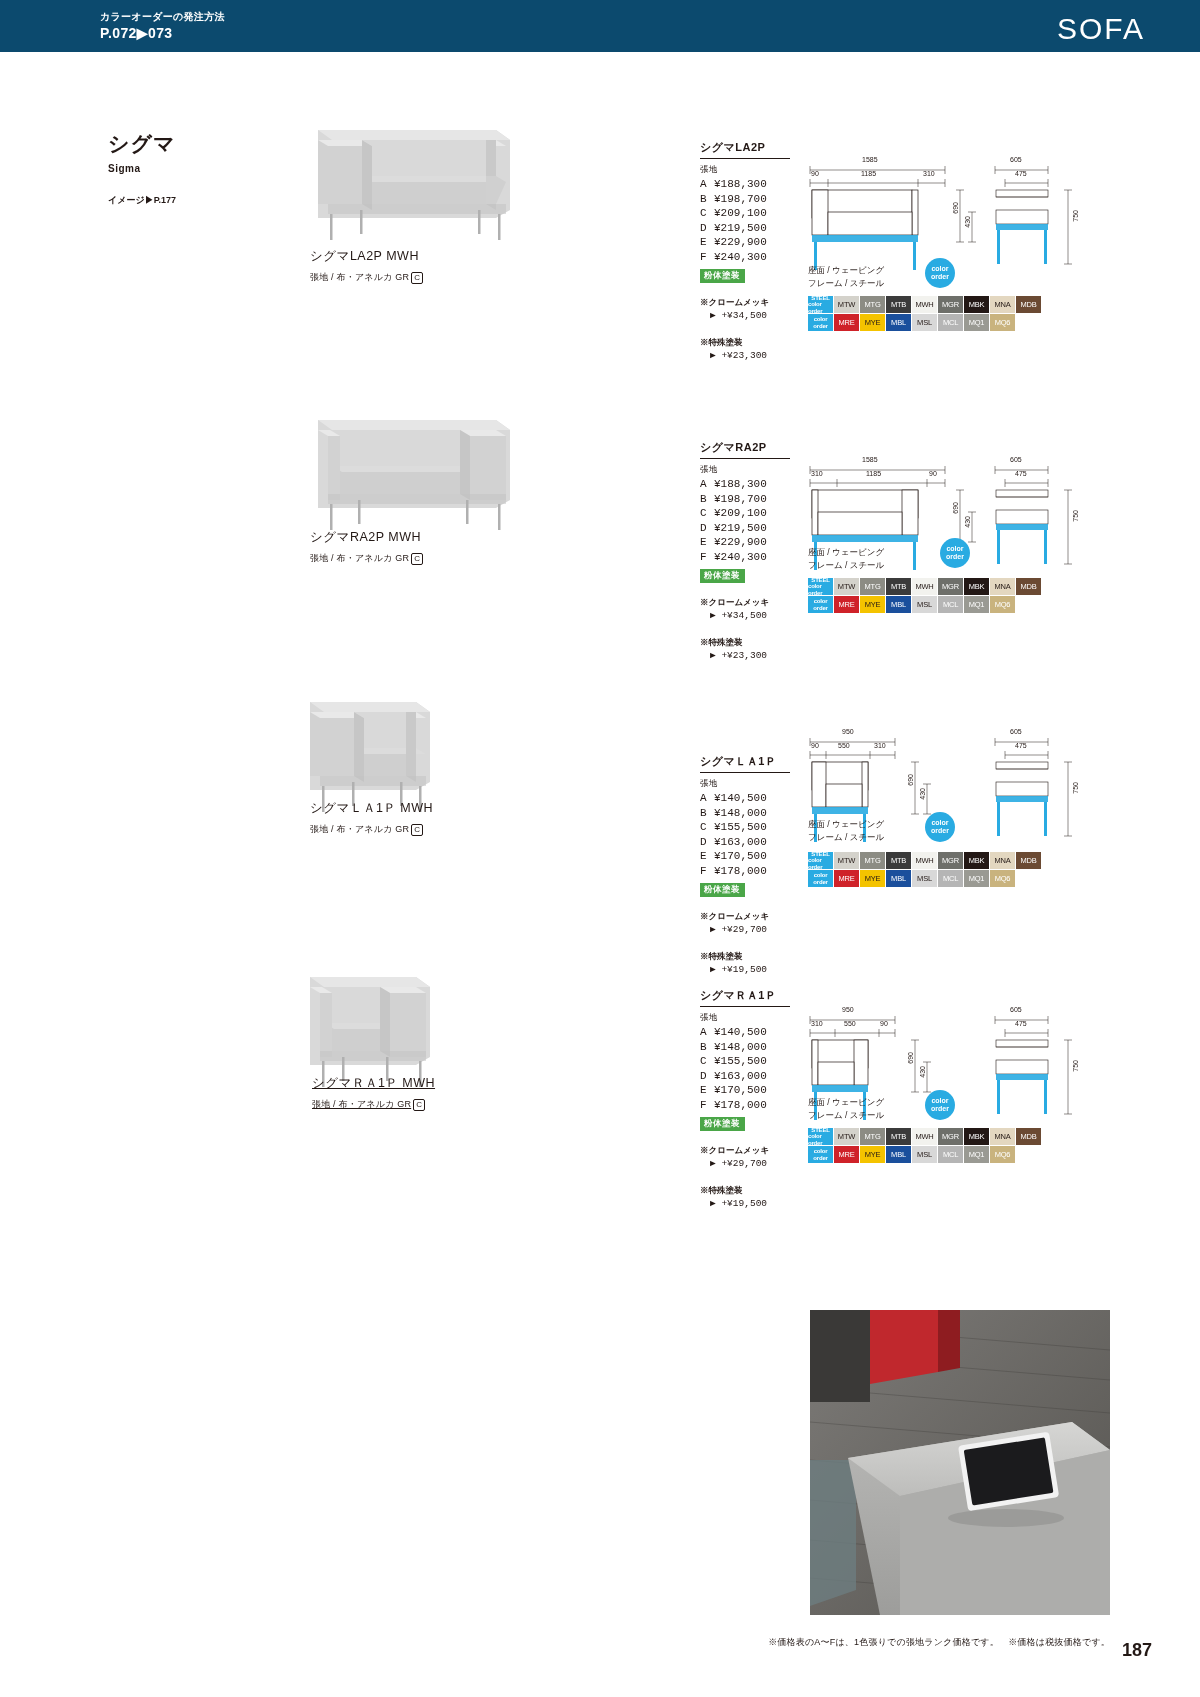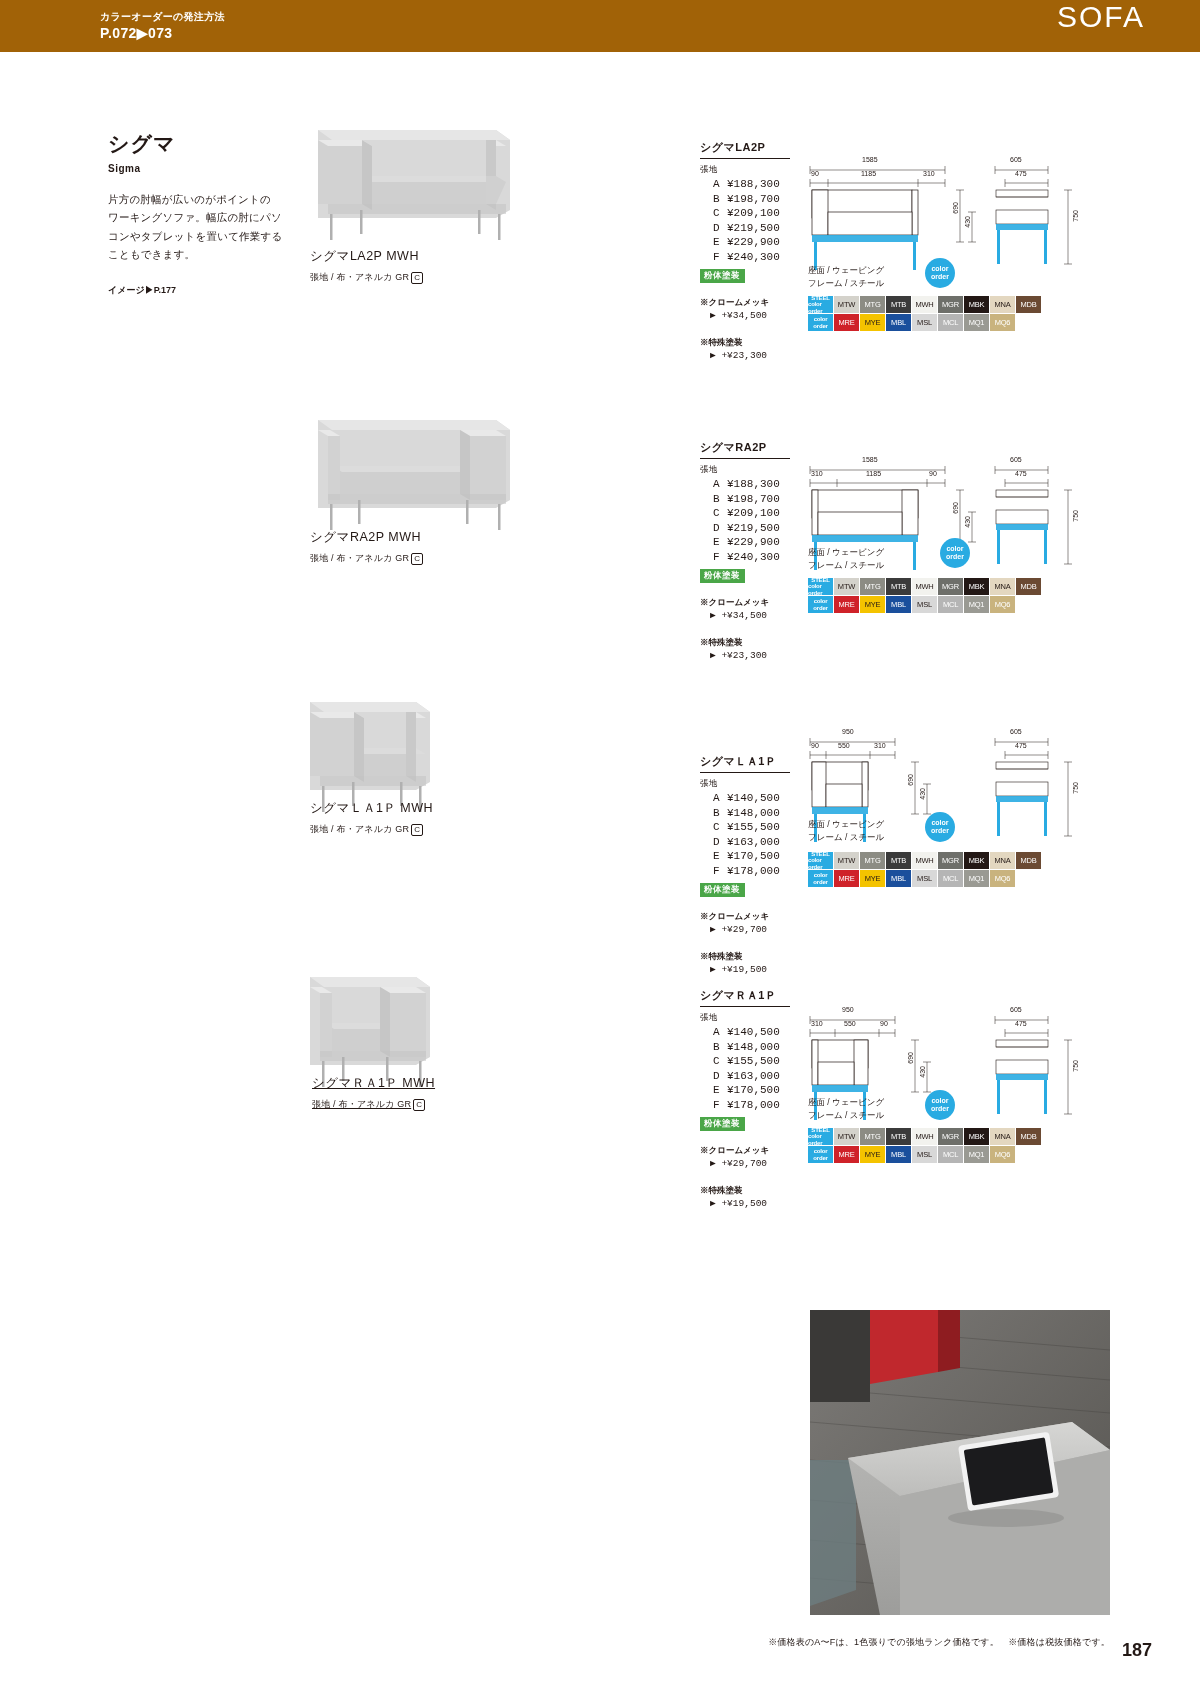--- a/index.html
+++ b/index.html
@@ -1,45 +1,45 @@
 <!DOCTYPE html>
 <html><head>
 <meta charset="utf-8">
 <style>
   html,body{margin:0;padding:0;background:#ffffff;}
   body{width:1200px;height:1697px;position:relative;font-family:"Liberation Sans",sans-serif;color:#231815;}
   .page{position:relative;width:1200px;height:1697px;overflow:hidden;background:#fff;}
 
   
-  .header{position:absolute;left:0;top:0;width:1200px;height:52px;background:#a16207;}
+  .header{position:absolute;left:0;top:0;width:1200px;height:52px;background:#0c4a6e;}
   .header-left{position:absolute;left:100px;top:10px;color:#fff;line-height:1.35;}
   .header-left .h1{font-size:10px;font-weight:bold;letter-spacing:.3px;}
   .header-left .h2{font-size:14px;font-weight:bold;letter-spacing:.4px;}
-  .header-right{position:absolute;right:55px;top:0;color:#fff;font-size:30px;letter-spacing:2px;font-family:"Liberation Sans",sans-serif;font-weight:400;}
+  .header-right{position:absolute;right:55px;top:12px;color:#fff;font-size:30px;letter-spacing:2px;font-family:"Liberation Sans",sans-serif;font-weight:400;}
 
   
   .intro{position:absolute;left:108px;top:130px;width:190px;}
   .intro .title-ja{font-size:21px;font-weight:bold;letter-spacing:1px;}
   .intro .title-en{font-size:10px;font-weight:bold;margin-top:5px;letter-spacing:.5px;}
   .intro .desc{font-size:10.5px;line-height:1.75;margin-top:16px;letter-spacing:.2px;}
   .intro .imgref{font-size:9px;margin-top:20px;font-weight:bold;}
 
   
   .row{position:absolute;left:0;width:1200px;}
   .photo{position:absolute;}
   .caption{position:absolute;}
   .caption .name{font-size:12.5px;letter-spacing:.5px;}
   .caption .fabric{font-size:9px;margin-top:6px;letter-spacing:.2px;}
   .caption .fabric .rank{display:inline-block;border:1px solid #231815;border-radius:2px;padding:0 2px;font-size:8px;line-height:10px;margin-left:2px;}
 
   
   .spec{position:absolute;width:360px;}
   .spec .sp-title{font-size:11px;font-weight:bold;letter-spacing:.5px;border-bottom:1px solid #231815;padding-bottom:3px;width:90px;}
   .spec .haritsuchi{font-size:8.5px;margin-top:5px;letter-spacing:.3px;}
-  .price-list{margin-top:1px;margin-left:13px;}
+  .price-list{margin-top:1px;}
   .price-list div{font-family:"Liberation Mono",monospace;font-size:11px;line-height:1.32;letter-spacing:0px;}
   .price-list div span.lbl{display:inline-block;width:14px;}
   .green-bar{margin-top:4px;background:#4aa648;color:#fff;font-size:8.5px;font-weight:bold;display:inline-block;padding:1px 5px 1px 4px;letter-spacing:.5px;}
   .opt{font-size:8.5px;margin-top:13px;line-height:1.5;}
   .opt b{font-size:8.5px;}
   .opt .amt{font-family:"Liberation Mono",monospace;font-size:9.5px;display:block;margin-left:10px;}
 
   
   .draw{position:absolute;}
   .dim{font-size:7px;font-family:"Liberation Sans",sans-serif;color:#231815;position:absolute;}
@@ -68,24 +68,20 @@
     <div class="header-left">
       <div class="h1">カラーオーダーの発注方法</div>
       <div class="h2">P.072▶073</div>
     </div>
     <div class="header-right">SOFA</div>
   </div>
 
   <div class="intro">
     <div class="title-ja">シグマ</div>
     <div class="title-en">Sigma</div>
-    <div class="desc" style="white-space:pre-line">片方の肘幅が広いのがポイントの
-ワーキングソファ。幅広の肘にパソ
-コンやタブレットを置いて作業する
-こともできます。</div>
     <div class="imgref">イメージ▶P.177</div>
   </div>
 
   <div class="row" style="top:0;">
 
     <div class="photo" style="left:300px;top:118px;width:240px;height:135px;">
       <svg width="240" height="135" viewBox="0 0 240 135">
         <rect x="0" y="0" width="240" height="135" fill="#ffffff"></rect>
 
         <path d="M18 12 L196 12 L210 22 L210 92 L196 100 L18 100 Z" fill="#d9d9d9"></path>

